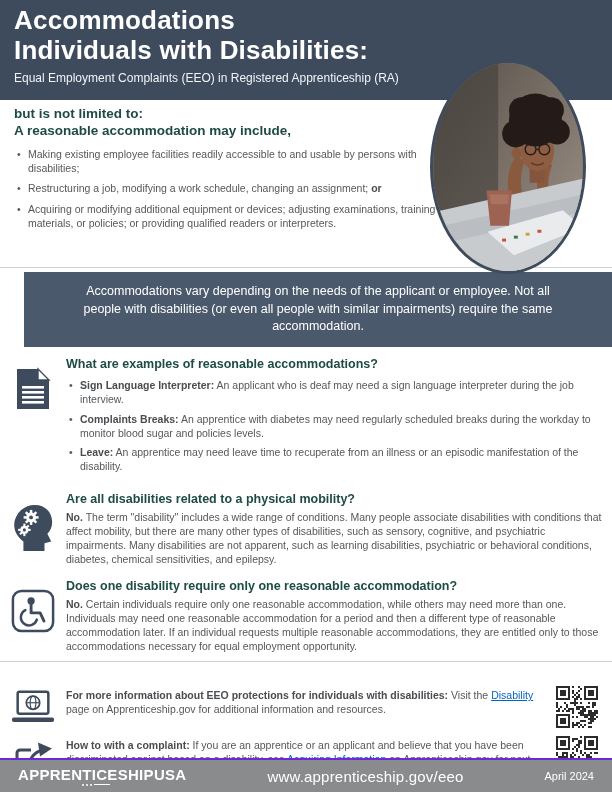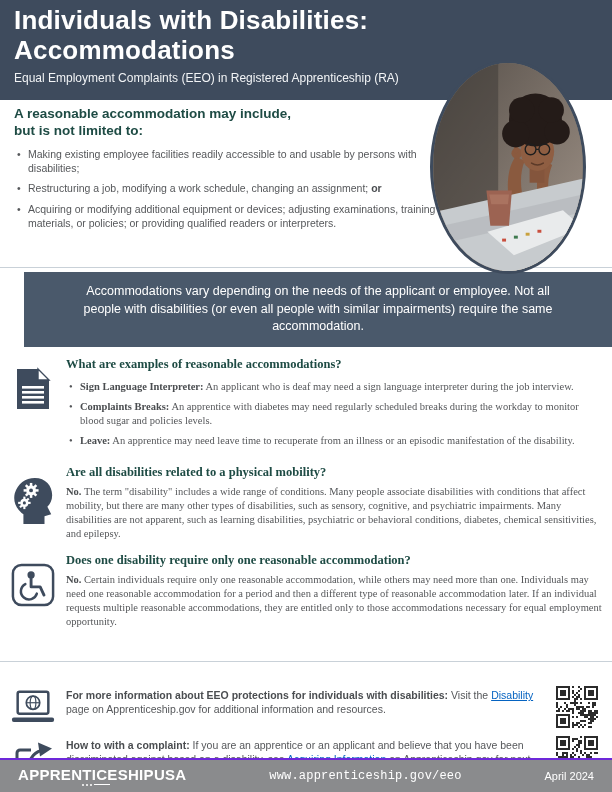--- a/index.html
+++ b/index.html
@@ -30,21 +30,21 @@
   ul.blist li .bm{width:14px;flex:0 0 14px;text-align:left;padding-left:3px;color:var(--body-text);}
   ul.blist li b{font-weight:bold;color:#4a4d50;}
 
   
   .divider-top{position:absolute;top:267px;left:0;right:0;height:1px;background:var(--divider);}
   .banner{position:absolute;top:272px;left:0;right:0;height:75px;background:var(--banner);color:#fff;
     display:flex;align-items:center;justify-content:center;text-align:center;padding:0 46px;font-size:12.5px;line-height:1.4;margin-left:24px;}
 
   
   .qa-area{position:absolute;top:351px;left:0;right:0;}
-  .qa{display:flex;margin-bottom:6px;font-family:Liberation Serif, serif;}
+  .qa{display:flex;margin-bottom:6px;}
   .qa-icon{flex:0 0 66px;display:flex;justify-content:center;align-items:flex-start;padding-top:16px;}
   .qa-body{flex:1;padding-right:10px;}
   .qa-body h3{color:var(--heading-teal);font-size:12.5px;font-weight:bold;margin-top:6px;margin-bottom:5px;}
   .qa-body p{color:var(--body-text);font-size:10.5px;line-height:1.33;}
   .qa-body p b{color:#4a4d50;}
   .qa .blist li{margin-bottom:6px;}
 
   
   .footer-info{position:absolute;top:661px;left:0;right:0;border-top:1px solid var(--divider);padding-top:22px;}
   .f-row{display:flex;align-items:flex-start;margin-bottom:6px;}
@@ -57,32 +57,32 @@
 
   
   .bottom-bar{position:absolute;left:0;right:0;bottom:0;height:34px;background:var(--bottom-bar);
     border-top:2px solid #6d28d9;display:flex;align-items:center;color:#fff;padding:0 18px;}
   .logo{display:flex;flex-direction:column;line-height:1;}
   .logo-text{font-size:15px;letter-spacing:0.3px;font-weight:600;}
   .logo-text .usa{font-weight:800;}
   .logo-mark{display:flex;align-items:center;gap:2px;margin-top:2px;margin-left:64px;}
   .logo-mark i{width:2px;height:2px;border-radius:50%;background:#fff;display:block;}
   .logo-mark s{width:16px;height:1px;background:#fff;display:block;}
-  .bar-url{flex:1;text-align:center;font-size:12px;letter-spacing:0.2px;font-family:Liberation Mono, monospace;}
+  .bar-url{flex:1;text-align:center;font-size:15px;letter-spacing:0.2px;}
   .bar-date{font-size:11px;}
 </style>
 </head>
 <body>
 
 <div class="page">
 
   <div class="header">
     <div class="title">
+      <div>Accommodations</div>
       <div>Individuals with Disabilities:</div>
-      <div>Accommodations</div>
     </div>
     <div class="subtitle">Equal Employment Complaints (EEO) in Registered Apprenticeship (RA)</div>
   </div>
 
   <div class="photo-oval">
     <svg width="150" height="208" viewBox="0 0 152 212">
       <defs>
         <linearGradient id="pbg" x1="0" y1="0" x2="1" y2="1">
           <stop offset="0" stop-color="#564f49"></stop>
             <stop offset="1" stop-color="#a09388"></stop>
@@ -118,22 +118,22 @@
       <rect x="94" y="173" width="4" height="3" fill="#c9a13e"></rect>
       <rect x="106" y="170" width="4" height="3" fill="#c94f3e"></rect>
 
       <path d="M54 130 L80 130 L77 166 L58 166 Z" fill="#9c6352"></path>
       <path d="M57 134 L77 134 L76 144 L59 144 Z" fill="#b17a66" opacity="0.7"></path>
     </svg>
   </div>
 
   <div class="intro">
     <h2>
+      <div>but is not limited to:</div>
       <div>A reasonable accommodation may include,</div>
-      <div>but is not limited to:</div>
     </h2>
     <ul class="blist">
       <li>
           <span class="bm">•</span>
           <span><span>Making existing employee facilities readily accessible to and usable by persons with disabilities;</span><b></b></span>
         </li>
       <li>
           <span class="bm">•</span>
           <span><span>Restructuring a job, modifying a work schedule, changing an assignment; </span><b>or</b></span>
         </li>

